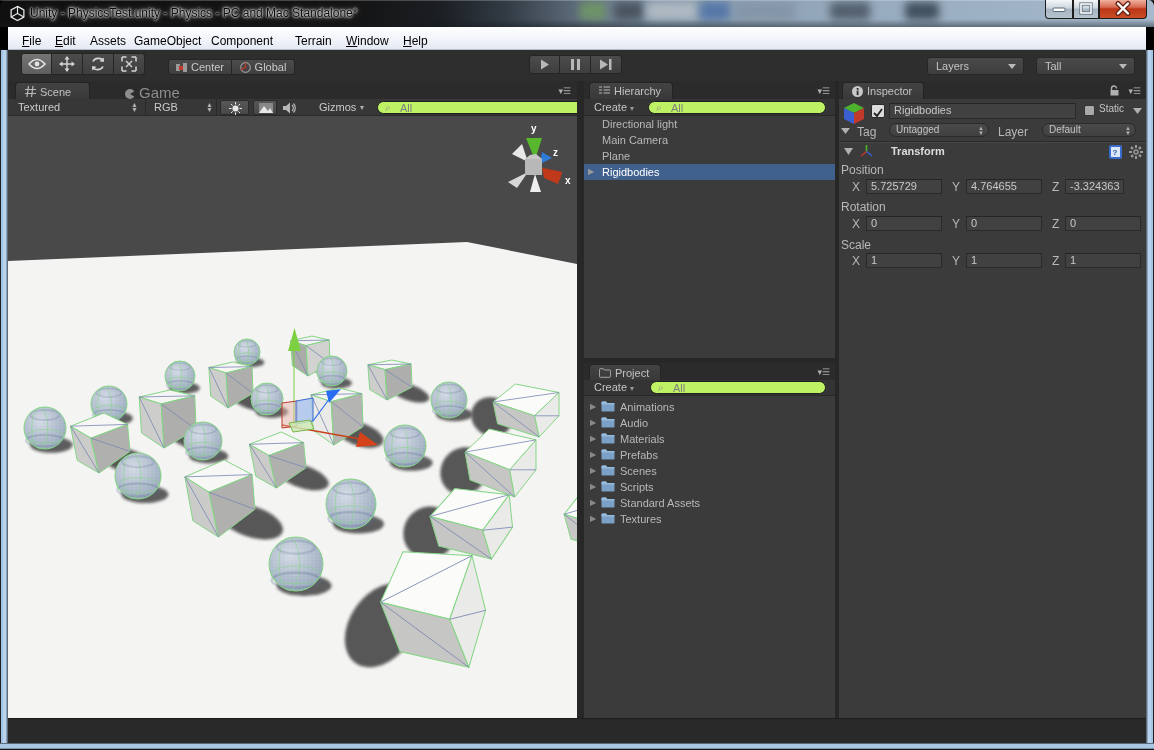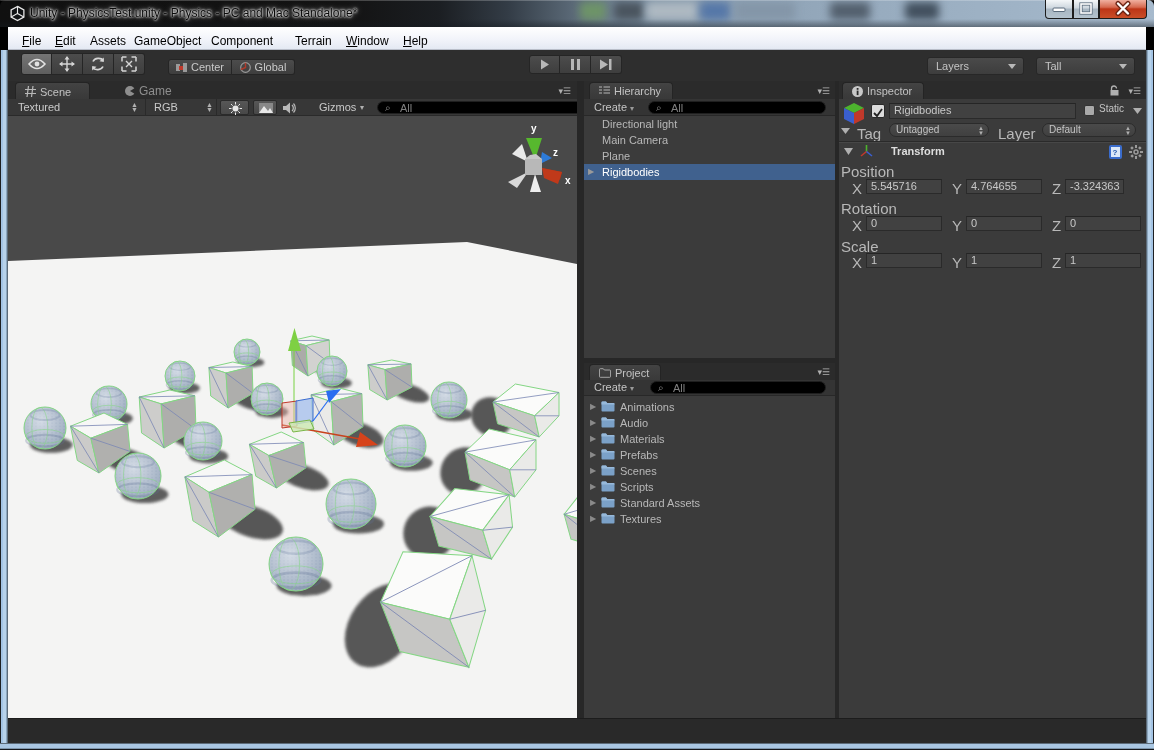--- a/index.html
+++ b/index.html
@@ -35,31 +35,31 @@
   border-radius:3px; color:#c4c4c4; font-size:11px; line-height:16px; padding-left:8px; }
 .ddbtn .dar { position:absolute; right:7px; top:6px; width:0; height:0;
   border-left:4px solid transparent; border-right:4px solid transparent; border-top:5px solid #b8b8b8; }
 
 .tabstrip { position:absolute; background:#2b2b2b; }
 .tab { position:absolute; top:1px; height:17px; background:linear-gradient(#434343,#393939); border-radius:4px 4px 0 0;
   color:#c2c2c2; font-size:11px; line-height:17px; padding:0 9px; border:1px solid #242424; border-bottom:none; }
 .panelmenu { position:absolute; color:#b0b0b0; font-size:9px; }
 .createrow { position:absolute; background:#343434; border-bottom:1px solid #282828; }
 .createbtn { position:absolute; left:10px; top:2px; color:#c4c4c4; font-size:11px; }
-.searchpill { position:absolute; top:2px; height:13px; background:#000000; border:1px solid #1f1f1f;
+.searchpill { position:absolute; top:2px; height:13px; background:#bef264; border:1px solid #1f1f1f;
   border-radius:8px; color:#808080; font-size:11px; line-height:12px; padding-left:22px; }
 .searchpill:before { content:"\2315"; position:absolute; left:7px; top:0; font-size:10px; color:#909090; }
 .content { position:absolute; background:#3b3b3b; }
 .hrow { position:absolute; left:0; width:100%; height:16px; color:#b8b8b8; font-size:11px; line-height:16px; padding-left:18px; }
 .hrow.sel { background:#40618e; color:#fff; }
 .tri { position:absolute; left:4px; top:0; font-size:8px; color:#9a9a9a; }
 .prow { position:absolute; left:0; width:100%; height:16px; color:#b8b8b8; font-size:11px; line-height:16px; padding-left:36px; }
 .tri2 { position:absolute; left:6px; top:0; font-size:8px; color:#8a8a8a; }
 
-.lab { position:absolute; color:#b8b8b8; font-size:15px; }
+.lab { position:absolute; color:#b8b8b8; font-size:12px; }
 .fld { position:absolute; height:15px; background:#414141; border:1px solid #2a2a2a; border-top-color:#252525;
   color:#c8c8c8; font-size:11px; line-height:13px; padding-left:4px; }
 .drop { position:absolute; height:14px; background:linear-gradient(#4a4a4a,#404040); border:1px solid #2b2b2b;
   border-radius:7px; color:#c4c4c4; font-size:10px; line-height:12px; padding-left:6px; }
 .drop .ud { position:absolute; right:4px; top:2px; font-size:6px; line-height:5px; color:#b0b0b0; }
 
 #scenetools { left:8px; top:99px; width:569px; height:17px; background:#373737; border-bottom:1px solid #2a2a2a;
   color:#cacaca; font-size:11px; }
 .stsep { position:absolute; top:0; width:1px; height:17px; background:#2a2a2a; }
 .togglebtn { position:absolute; top:1px; height:15px; background:linear-gradient(#575757,#484848); border:1px solid #2a2a2a; border-radius:2px; }
@@ -175,21 +175,21 @@
       </svg>
     </div>
 </div>
 <div class="ddbtn" style="left:927px;top:57px;width:97px">Layers<span class="dar"></span></div>
 <div class="ddbtn" style="left:1036px;top:57px;width:99px">Tall<span class="dar"></span></div>
 
 <div class="tabstrip abs" style="left:8px;top:81px;width:569px;height:18px">
   <div class="tab" style="left:7px;width:75px"><svg width="11" height="11" viewBox="0 0 11 11" style="margin:3px 4px -1px 0">
         <path d="M3.5 0 L2 11 M8 0 L6.5 11 M0 3.5 L11 3.5 M0 7.5 L11 7.5" stroke="#b8b8b8" stroke-width="1.2"></path>
       </svg>Scene</div>
-  <span style="position:absolute;left:117px;top:3px;color:#8e8e8e;font-size:12px"><svg width="10" height="10" viewBox="0 0 10 10" style="margin:0 4px -1px 0">
+  <span style="position:absolute;left:117px;top:3px;color:#8e8e8e;font-size:15px"><svg width="10" height="10" viewBox="0 0 10 10" style="margin:0 4px -1px 0">
         <circle cx="5" cy="5" r="5" fill="#8e8e8e"></circle>
         <polygon points="5,5 10,2 10,8" fill="#2b2b2b"></polygon>
       </svg>Game</span>
   <span class="panelmenu" style="right:6px;top:5px">▾☰</span>
 </div>
 <div id="scenetools" class="abs">
   <span style="position:absolute;left:10px;top:2px">Textured</span>
     <span style="position:absolute;left:123px;top:3px;font-size:7px;line-height:5px;color:#b0b0b0">▲<br>▼</span>
   <div class="stsep" style="left:137px"></div>
   <span style="position:absolute;left:146px;top:2px">RGB</span>
@@ -652,21 +652,21 @@
           <rect x="11" y="6" width="3" height="2"></rect>
           <rect x="1.8" y="1.8" width="2.5" height="2.5" transform="rotate(45 3 3)"></rect>
           <rect x="9.6" y="1.8" width="2.5" height="2.5" transform="rotate(45 11 3)"></rect>
           <rect x="1.8" y="9.6" width="2.5" height="2.5" transform="rotate(45 3 11)"></rect>
           <rect x="9.6" y="9.6" width="2.5" height="2.5" transform="rotate(45 11 11)"></rect>
         </g>
       </svg>
 </polygon></div>
 <span class="lab" style="left:841px;top:163px">Position</span>
 <div class="lab" style="left:852px;top:180px">X</div>
-<div class="fld" style="left:866px;top:179px;width:76px">5.545716</div>
+<div class="fld" style="left:866px;top:179px;width:76px">5.725729</div>
 <div class="lab" style="left:952px;top:180px">Y</div>
 <div class="fld" style="left:966px;top:179px;width:76px">4.764655</div>
 <div class="lab" style="left:1052px;top:180px">Z</div>
 <div class="fld" style="left:1065px;top:179px;width:59px">-3.324363</div>
 <span class="lab" style="left:841px;top:200px">Rotation</span>
 <div class="lab" style="left:852px;top:217px">X</div>
 <div class="fld" style="left:866px;top:216px;width:76px">0</div>
 <div class="lab" style="left:952px;top:217px">Y</div>
 <div class="fld" style="left:966px;top:216px;width:76px">0</div>
 <div class="lab" style="left:1052px;top:217px">Z</div>

